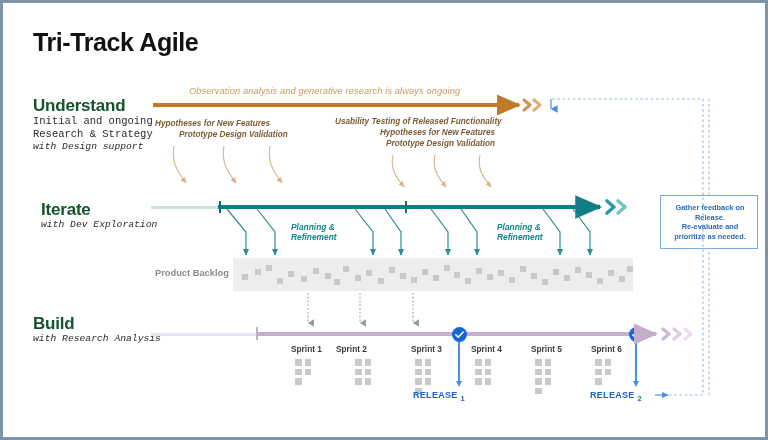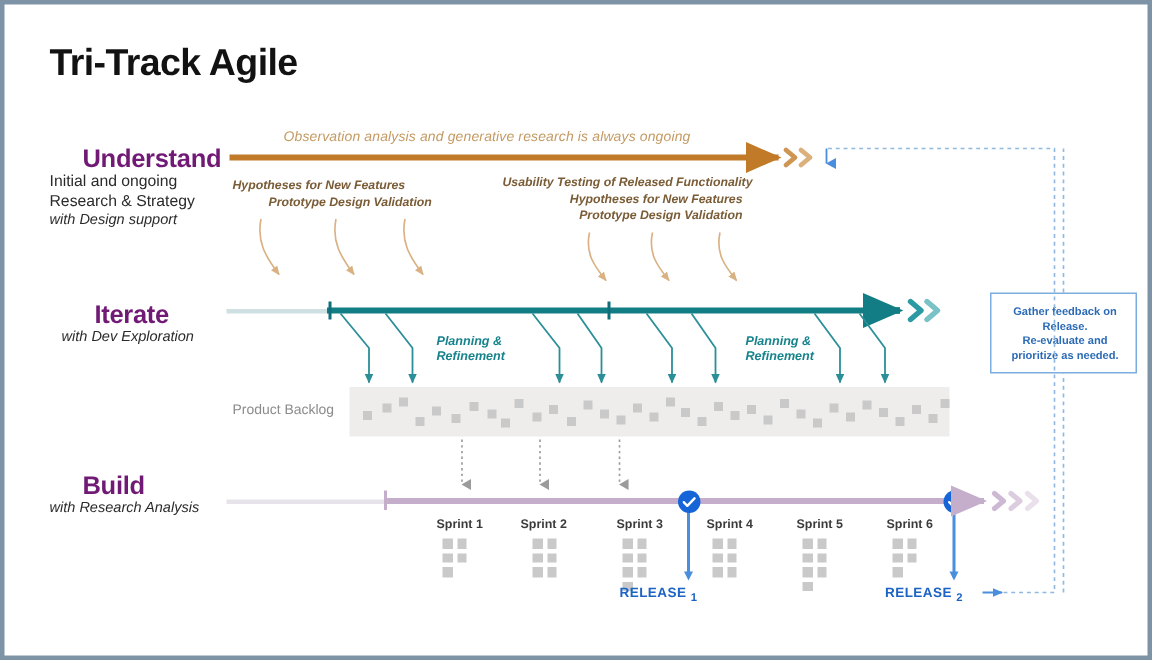--- a/index.html
+++ b/index.html
@@ -10,22 +10,22 @@
   }
   .abs{position:absolute;}
 
   
   #title{
     left:30px;top:25px;font-size:25px;font-weight:bold;color:#121212;
     letter-spacing:-0.4px;
   }
 
   
-  .track-head{font-size:17px;font-weight:bold;color:#701a75;letter-spacing:-0.2px;margin-left:22px;}
-  .track-sub{font-size:10.5px;color:#2b2b2b;line-height:12.6px;}
+  .track-head{font-size:17px;font-weight:bold;color:#14532d;letter-spacing:-0.2px;}
+  .track-sub{font-size:10.5px;color:#2b2b2b;line-height:12.6px;font-family:Liberation Mono, monospace;}
   .track-sub em{font-style:italic;font-size:9.7px;}
 
   
   #u-head{left:30px;top:93px;}
   #u-sub{left:30px;top:112px;width:130px;}
 
   #u-ongoing{
     left:186px;top:83px;font-size:9.3px;font-style:italic;color:#c49a62;
     letter-spacing:.1px;white-space:nowrap;
   }
@@ -46,21 +46,21 @@
   #i-bar{left:215px;top:202px;width:375px;height:4px;background:#137d86;}
   .i-tick{position:absolute;width:2px;height:12px;background:#0f6f78;top:198px;}
 
   .plan-lab{
     position:absolute;font-size:8.4px;font-style:italic;color:#17838d;
     line-height:10px;font-weight:600;white-space:nowrap;
   }
 
   
   #backlog-band{left:230px;top:255px;width:400px;height:33px;background:#eeedeb;}
-  #backlog-lab{left:152px;top:265px;font-size:9.3px;font-weight:normal;color:#8b8b8b;}
+  #backlog-lab{left:152px;top:265px;font-size:9.3px;font-weight:bold;color:#8b8b8b;}
   .bl-sq{position:absolute;width:6px;height:6px;background:#c9c9c9;}
 
   
   #b-head{left:30px;top:311px;}
   #b-sub{left:30px;top:329px;width:130px;}
   #b-bar-pale{left:148px;top:330px;width:105px;height:3px;background:#e7e3ea;}
   #b-bar{left:253px;top:329px;width:392px;height:4px;background:#c4aecb;}
   #b-tick{left:253px;top:324px;width:2px;height:13px;background:#c4aecb;}
 
   .sprint-lab{position:absolute;font-size:8.3px;color:#3b3b3b;white-space:nowrap;font-weight:bold;}
@@ -179,21 +179,21 @@
   <div class="abs" id="b-bar"></div>
   <div class="abs" id="b-tick"></div>
 
   <div id="sprints-group">
       <div class="sprint-lab" style="left: 288px; top: 341px;">Sprint 1</div>
       <div class="sp-sq" style="left: 292px; top: 356px;"></div>
       <div class="sp-sq" style="left: 301.5px; top: 356px;"></div>
       <div class="sp-sq" style="left: 292px; top: 365.5px;"></div>
       <div class="sp-sq" style="left: 301.5px; top: 365.5px;"></div>
       <div class="sp-sq" style="left: 292px; top: 375px;"></div>
-      <div class="sprint-lab" style="left: 344px; top: 341px;">Sprint 2</div>
+      <div class="sprint-lab" style="left: 333px; top: 341px;">Sprint 2</div>
       <div class="sp-sq" style="left: 352px; top: 356px;"></div>
       <div class="sp-sq" style="left: 361.5px; top: 356px;"></div>
       <div class="sp-sq" style="left: 352px; top: 365.5px;"></div>
       <div class="sp-sq" style="left: 361.5px; top: 365.5px;"></div>
       <div class="sp-sq" style="left: 352px; top: 375px;"></div>
       <div class="sp-sq" style="left: 361.5px; top: 375px;"></div>
       <div class="sprint-lab" style="left: 408px; top: 341px;">Sprint 3</div>
       <div class="sp-sq" style="left: 412px; top: 356px;"></div>
       <div class="sp-sq" style="left: 421.5px; top: 356px;"></div>
       <div class="sp-sq" style="left: 412px; top: 365.5px;"></div>

